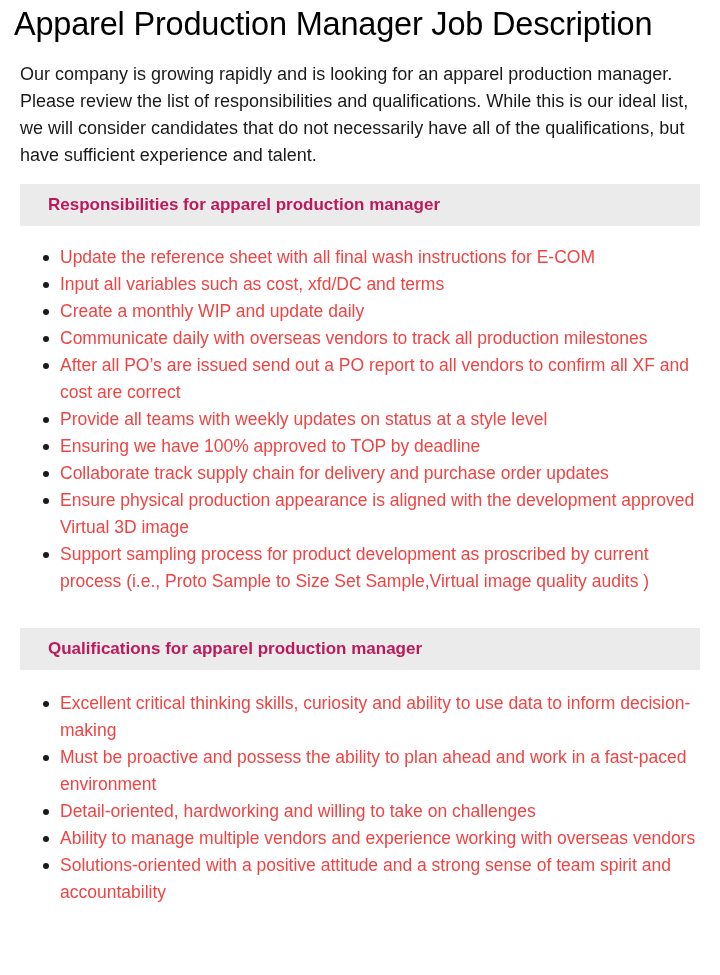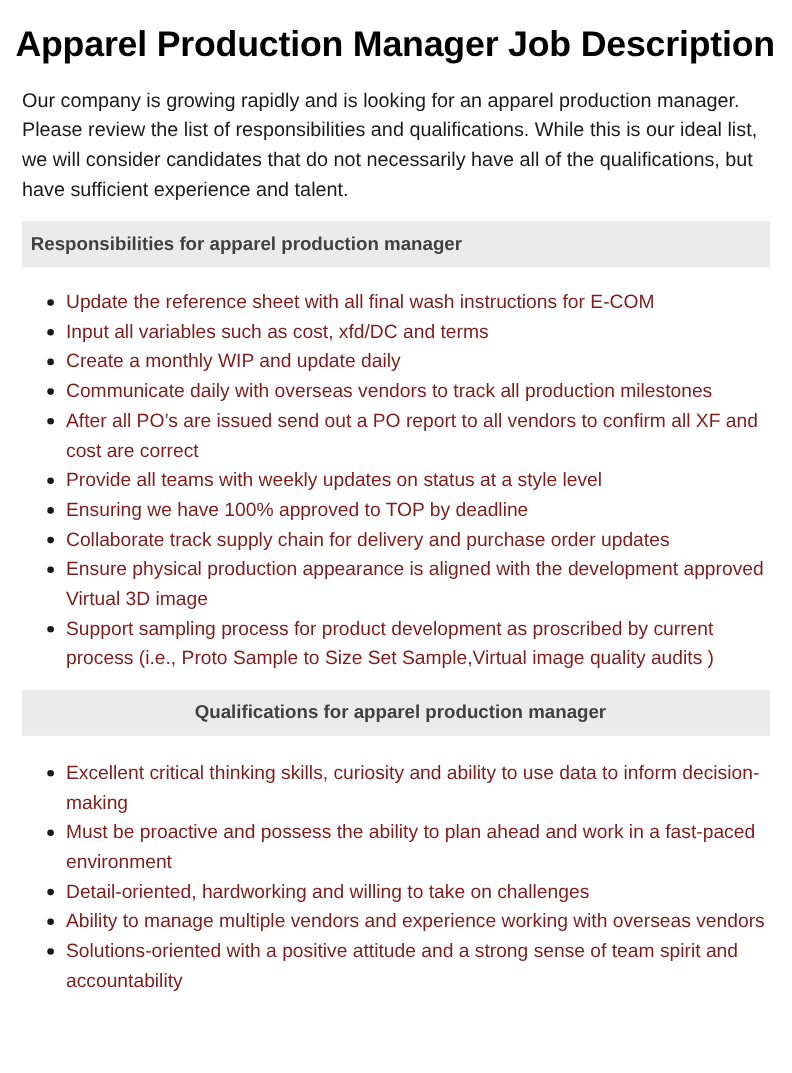--- a/index.html
+++ b/index.html
@@ -12,59 +12,59 @@
       height: 975px;
       overflow: hidden;
       font-family: "Liberation Sans", "DejaVu Sans", sans-serif;
       color: #1a1a1a;
     }
     .page {
       position: relative;
       padding: 0 20px 0 20px;
     }
     h1 {
-      margin: 16px;
+      margin: 0;
       padding-top: 2px;
       font-size: 32.5px;
-      font-weight: bold;
+      font-weight: normal;
       line-height: 44px;
       color: #000000;
       letter-spacing: -0.2px;
       white-space: nowrap;
       margin-left: -6px;
     }
     .intro {
       margin: 15px 0 0 0;
       font-size: 18px;
       line-height: 27px;
       color: #1a1a1a;
     }
     .section-header {
       background: #ebebeb;
       height: 42px;
       line-height: 42px;
-      padding-left: 8px;
+      padding-left: 28px;
       font-size: 17px;
       font-weight: bold;
-      color: #404040;
+      color: #be185d;
     }
     .resp-header { margin-top: 15px; }
-    .qual-header { margin-top: 15px; text-align: center; }
+    .qual-header { margin-top: 33px; }
     ul {
       margin: 0;
       padding: 0 0 0 40px;
       list-style: none;
     }
     .resp-list { margin-top: 18px; }
     .qual-list { margin-top: 20px; }
     li {
       position: relative;
       font-size: 17.5px;
       line-height: 27px;
-      color: #7f1d1d;
+      color: #ef4444;
     }
     li .bullet {
       position: absolute;
       left: -17px;
       top: 11px;
       width: 6px;
       height: 6px;
       border-radius: 50%;
       background: #1a1a1a;
     }

